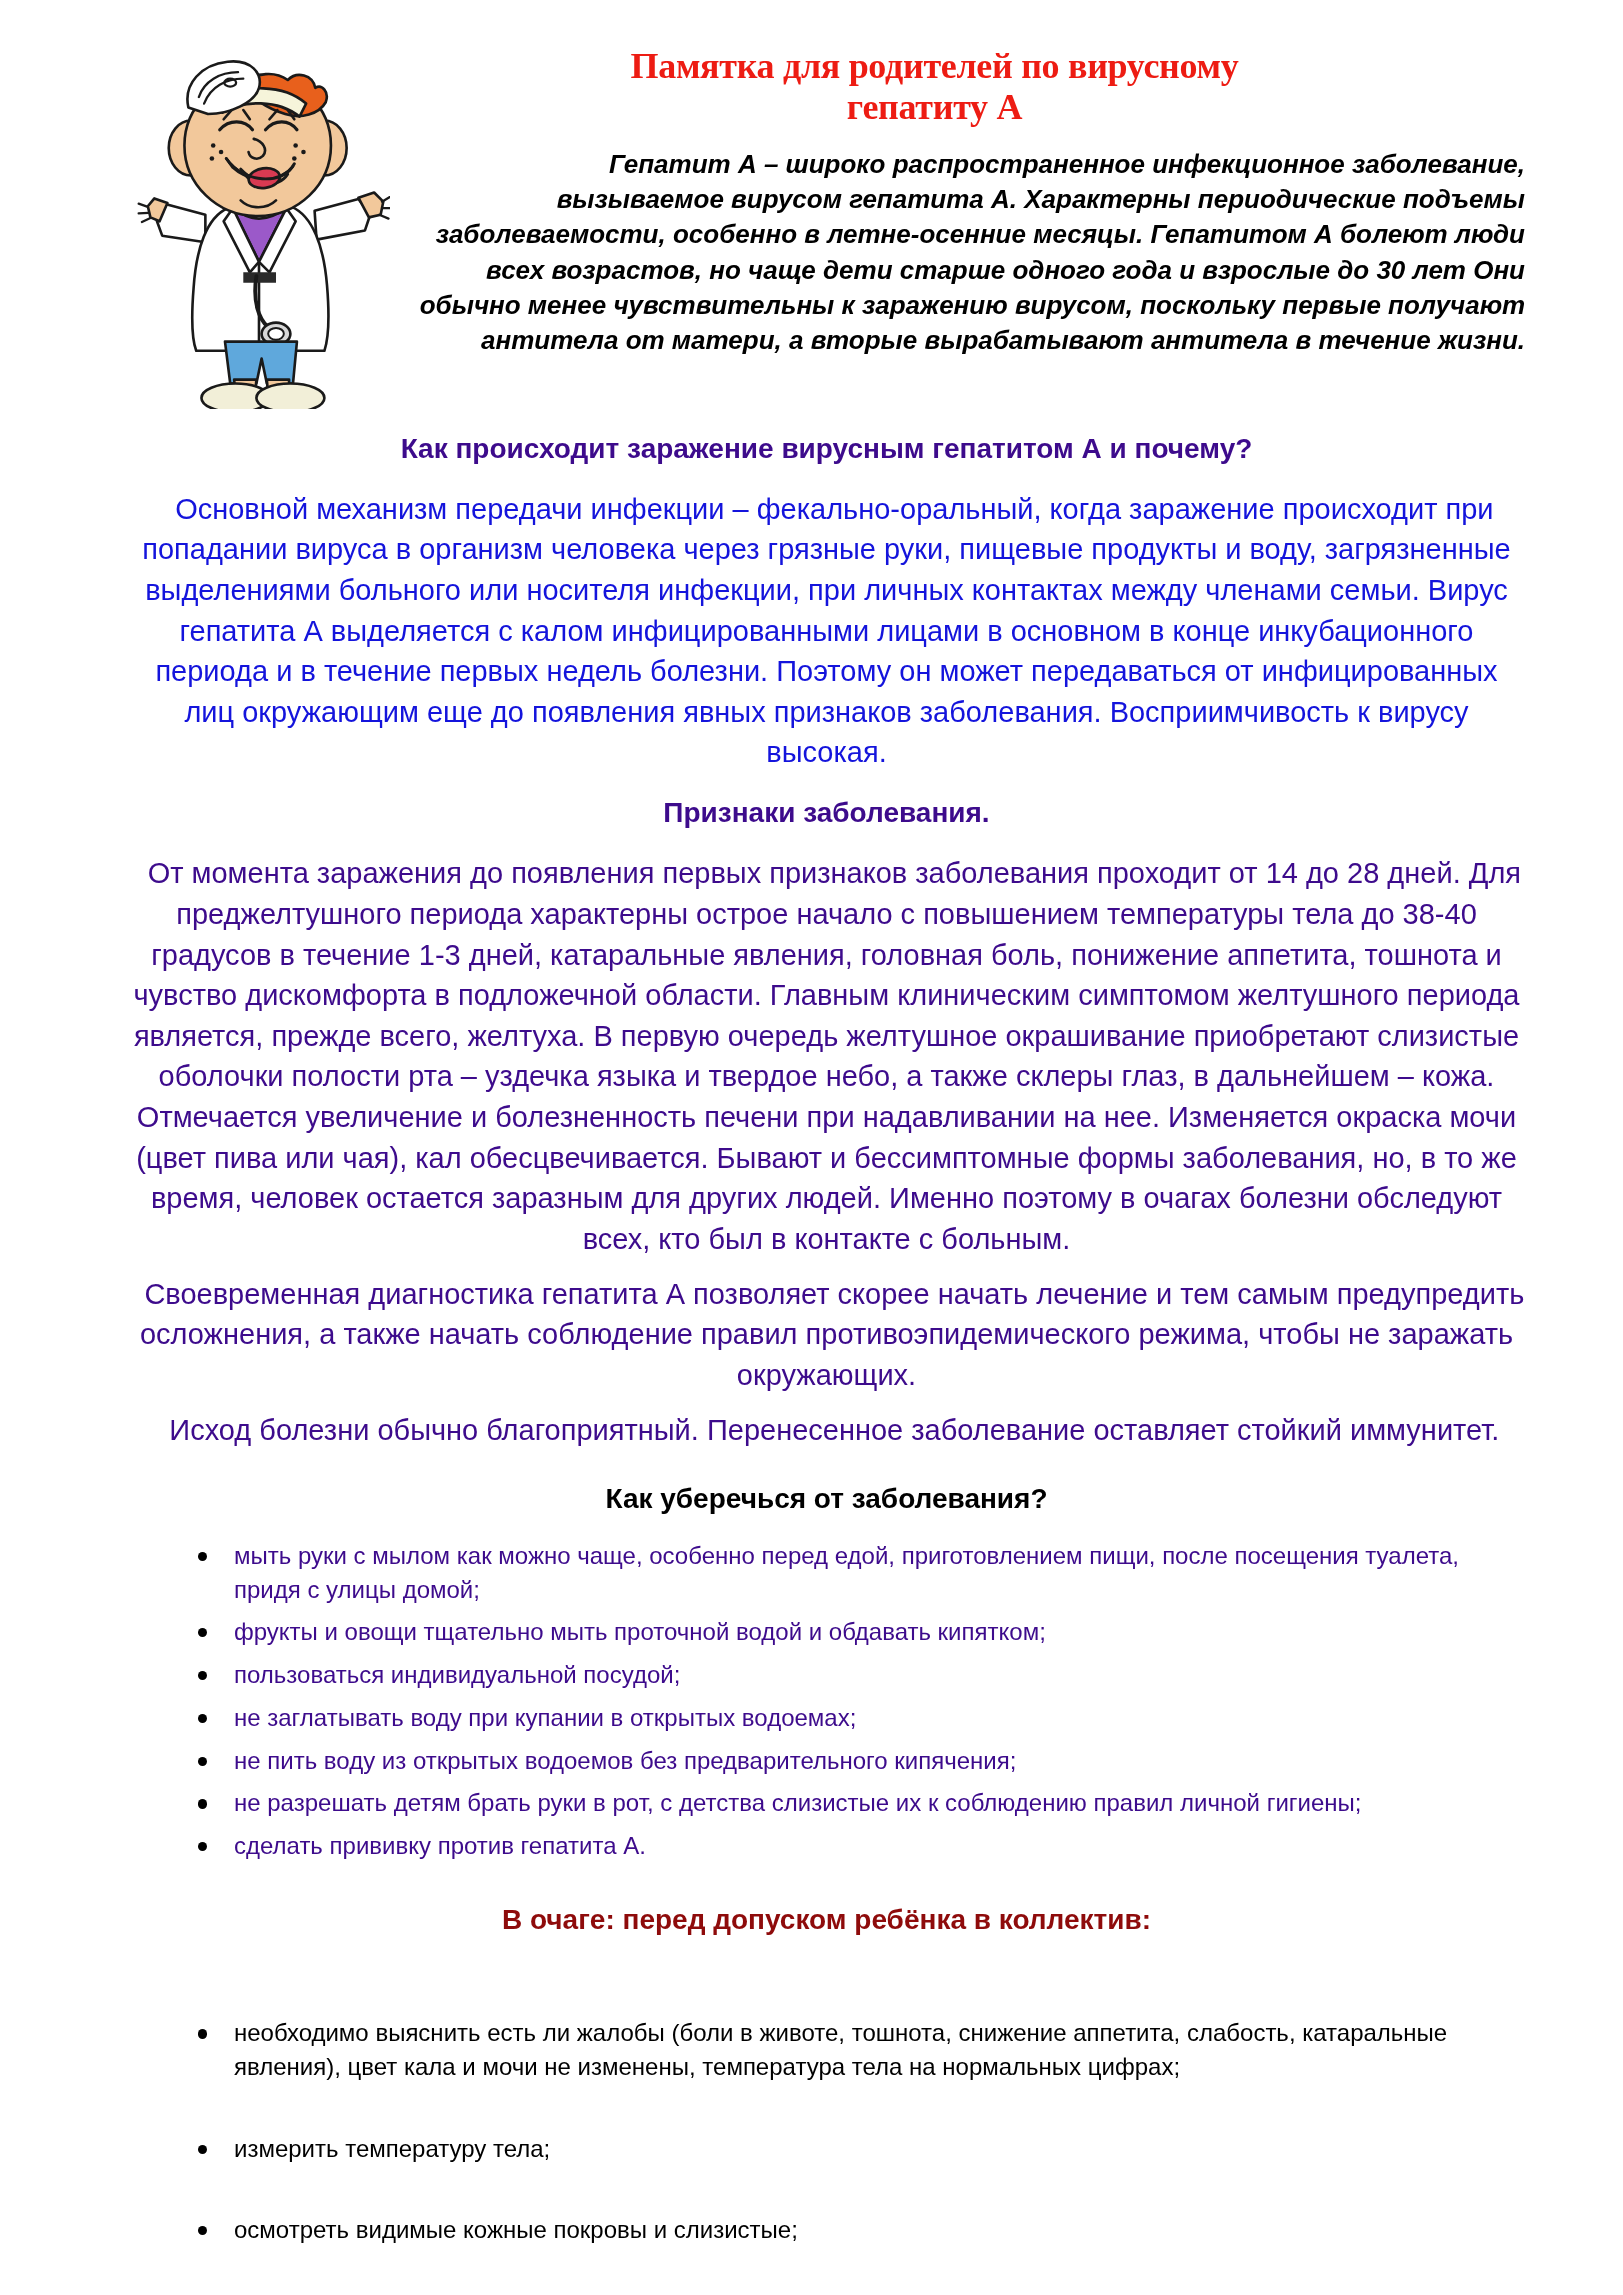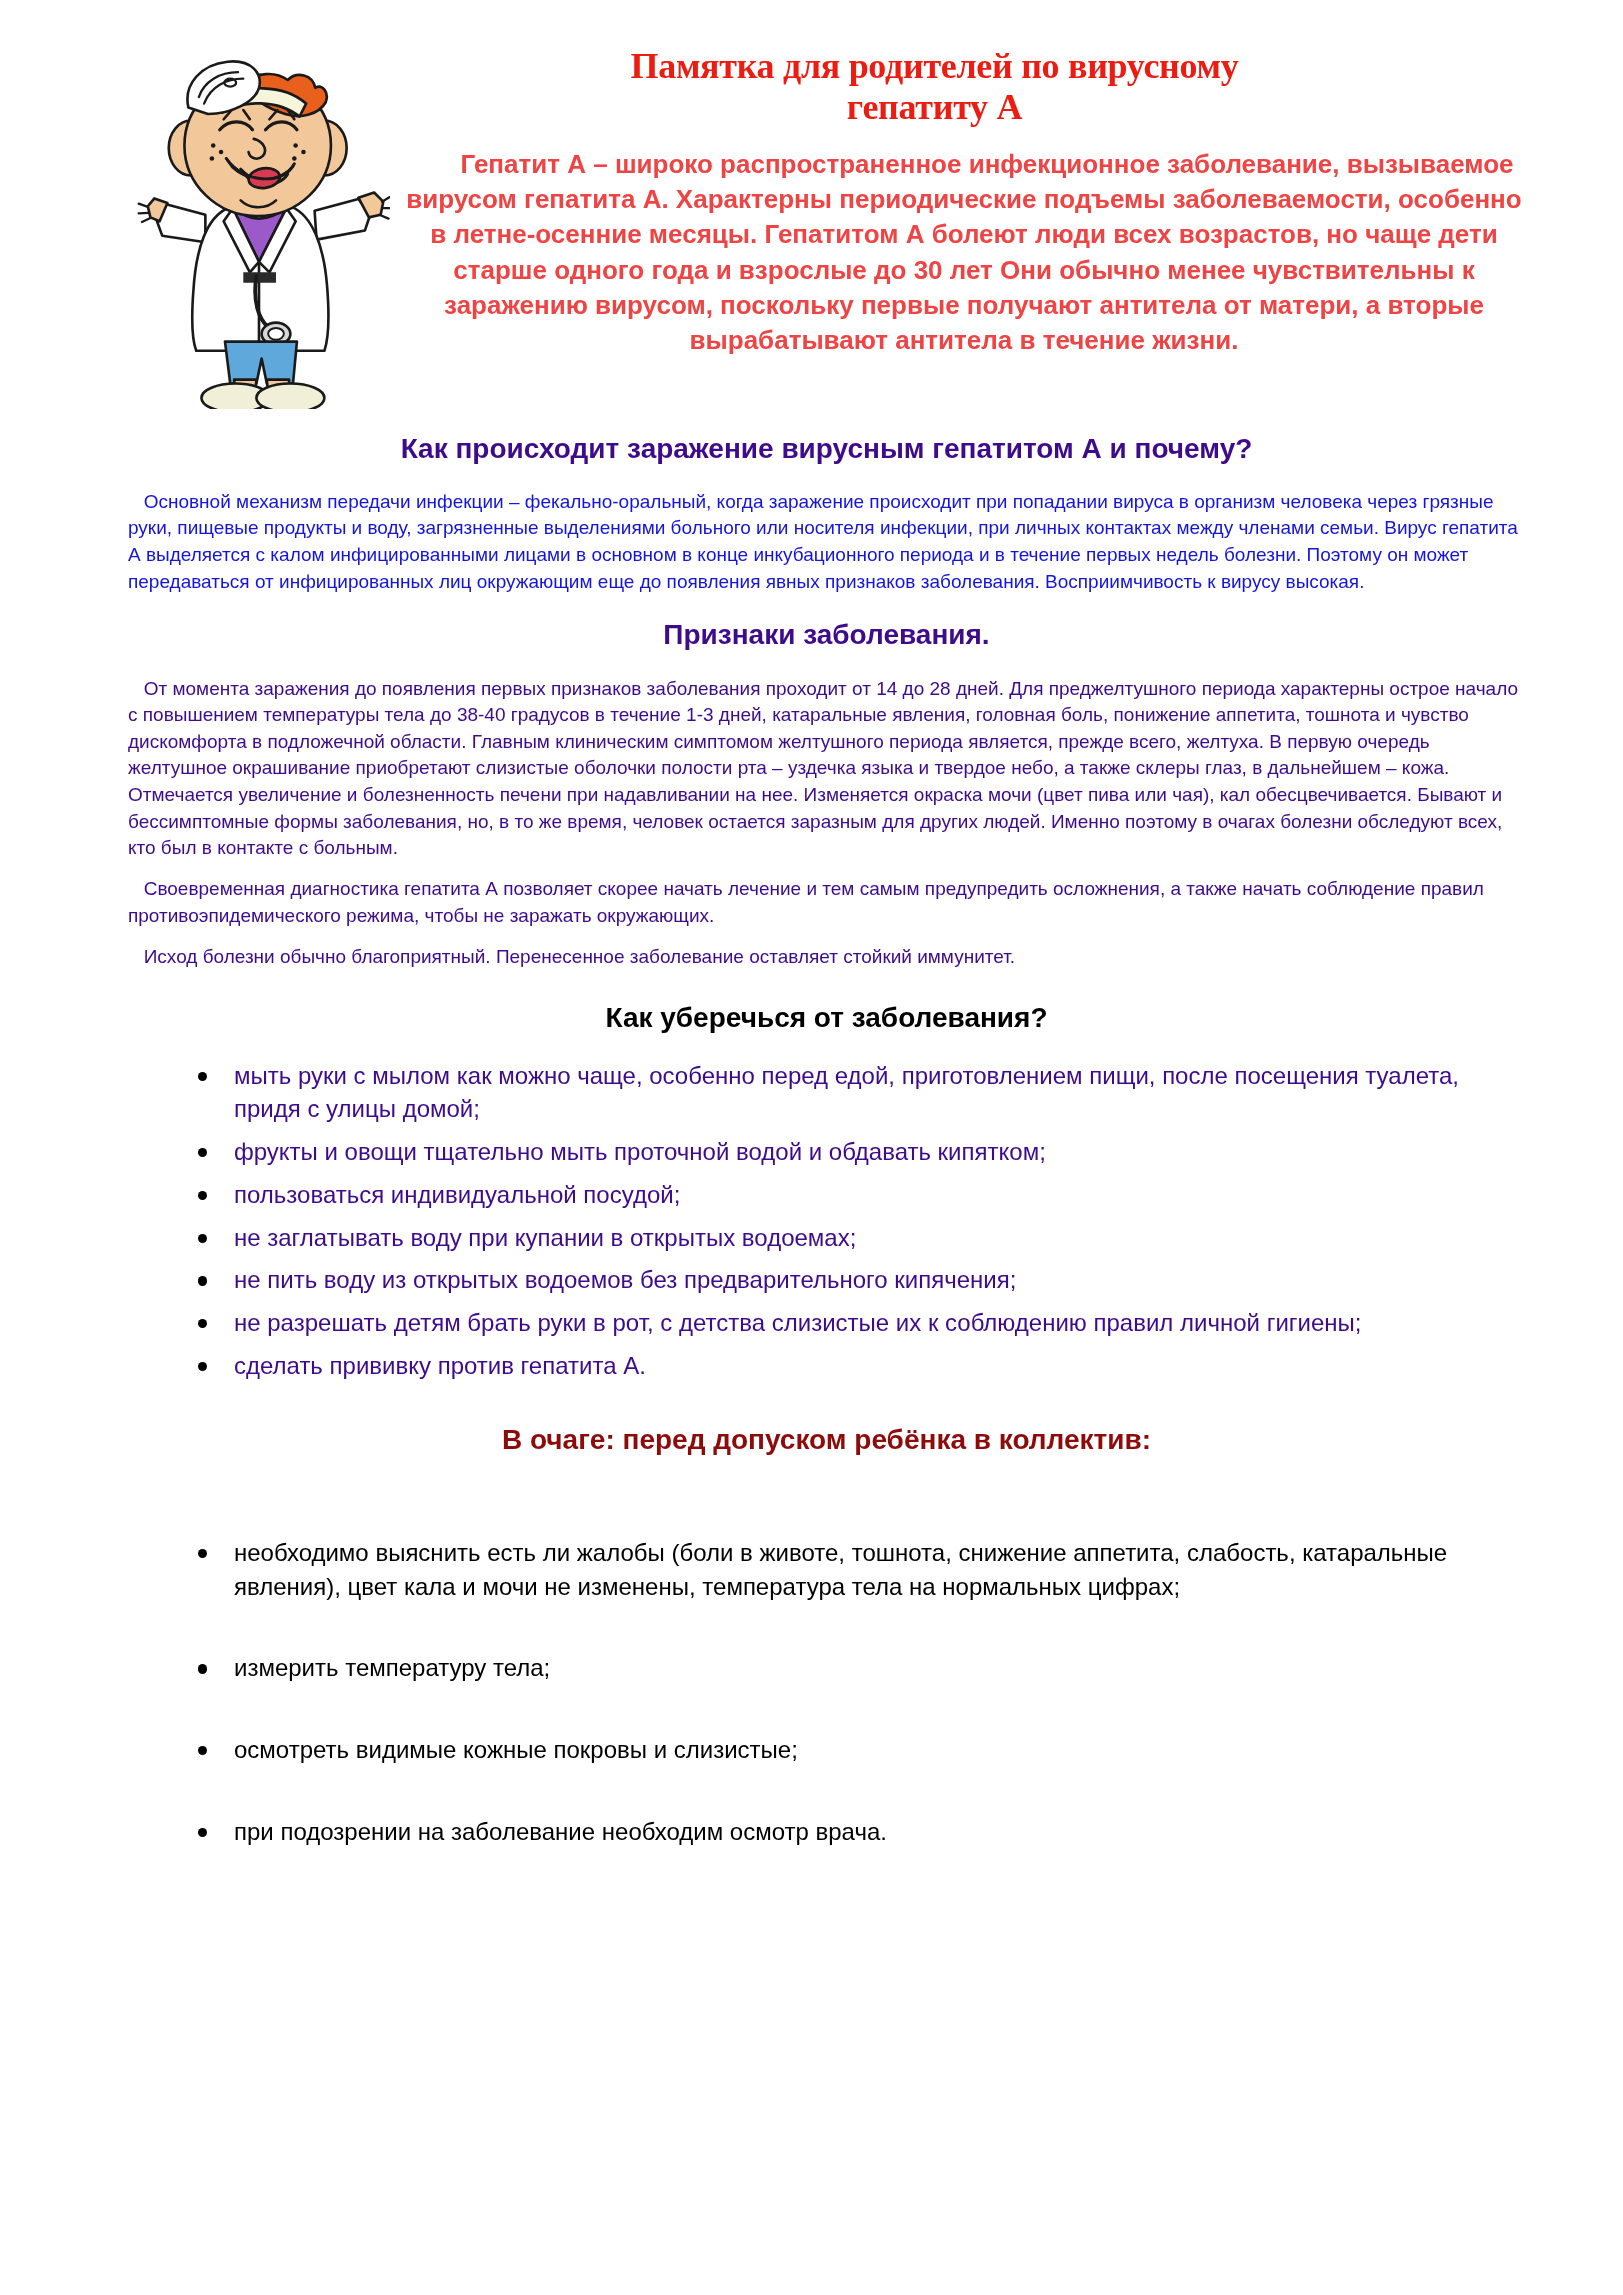--- a/index.html
+++ b/index.html
@@ -45,26 +45,27 @@
     color: #ED1C13;
     font-family: "Liberation Serif", serif;
     font-weight: bold;
     font-size: 36px;
     line-height: 1.16;
     letter-spacing: -0.3px;
   }
 
   .intro-par {
     margin: 18.3px 0 0 0;
-    color: #ef4444;
+    color: #000000;
     font-weight: bold;
     font-size: 26px;
     line-height: 1.35;
-    text-align: center;
+    text-align: right;
     text-indent: 46px;
+    font-style: italic;
   }
 
   .clearfix::after { content: ""; display: block; clear: both; }
 
   
   h2.sec-head {
     margin: 0;
     text-align: center;
     font-size: 28px;
     font-weight: bold;
@@ -74,24 +75,24 @@
   h2.head-black  { color: #000000; }
   h2.head-red    { color: #8E0B0B; }
 
   .gap-lg { height: 30px; }
   .gap-md { height: 22px; }
   .gap-sm { height: 14.4px; }
 
   
   p.body-par {
     margin: 0;
-    font-size: 19px;
+    font-size: 29px;
     line-height: 1.40;
     text-indent: 15.7px;
-    text-align: left;
+    text-align: center;
   }
   p.blue   { color: #1414DC; }
   p.purple { color: #3D0B8C; }
 
   
   ul.bullets {
     margin: 0;
     padding: 0 0 0 65px;
     list-style: none;
   }

